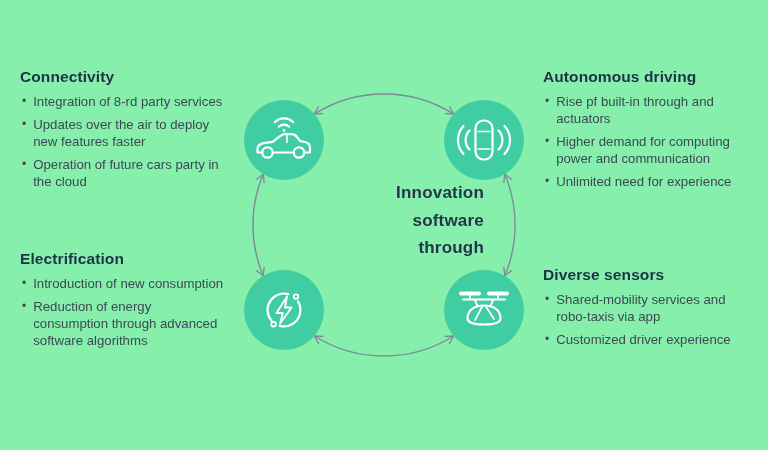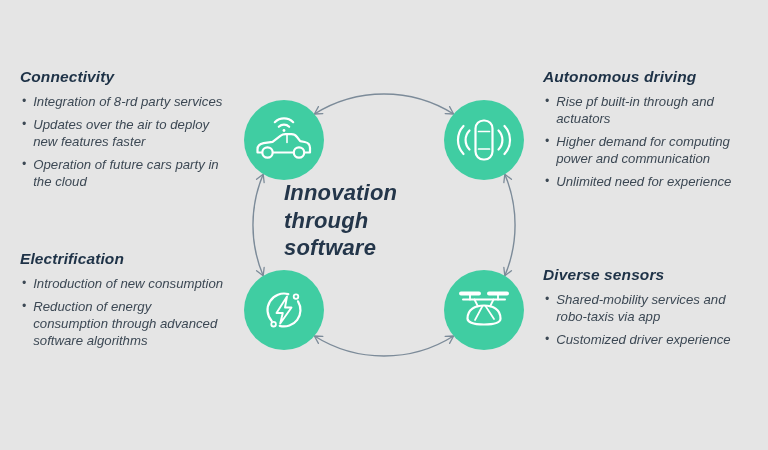--- a/index.html
+++ b/index.html
@@ -1,21 +1,21 @@
 <!DOCTYPE html>
 <html><head>
 <meta charset="utf-8">
 <style>
   html,body{margin:0;padding:0;background:#ffffff;}
   body{
     width:768px;height:450px;position:relative;overflow:hidden;
     font-family:"Liberation Sans","DejaVu Sans",sans-serif;
     -webkit-font-smoothing:antialiased;
   }
-  .canvas{position:absolute;inset:0;background:#e5e5e5;font-style:italic;}
+  .canvas{position:absolute;inset:0;background:#86efac;}
 
   
   .text-block{position:absolute;}
   .text-block h2{
     margin:0 0 7px 0;font-size:15.5px;font-weight:700;color:#1e3247;line-height:19px;
     letter-spacing:.1px;
   }
   .text-block ul{margin:0;padding:0;list-style:none;}
   .text-block li{
     display:flex;align-items:flex-start;gap:7px;
@@ -25,22 +25,22 @@
 
   .pos-connectivity{left:20px;top:67px;width:206px;}
   .pos-autonomous{left:543px;top:67px;width:198px;}
   .pos-electrification{left:20px;top:249px;width:208px;}
   .pos-mobility{left:543px;top:265px;width:202px;}
 
   
   .diagram{position:absolute;left:235px;top:85px;width:300px;height:280px;}
   .diagram svg{position:absolute;left:0;top:0;width:100%;height:100%;overflow:visible;}
   .center-title{
-    position:absolute;left:49px;top:94px;width:200px;text-align:left;
-    font-size:22px;font-weight:700;color:#24364a;line-height:27.5px;letter-spacing:.2px;
+    position:absolute;left:49px;top:94px;width:200px;text-align:right;
+    font-size:17px;font-weight:700;color:#24364a;line-height:27.5px;letter-spacing:.2px;
   }
 </style>
 </head>
 <body>
 
 <div class="canvas">
 
   <section class="text-block pos-connectivity">
     <h2>Connectivity</h2>
     <ul>
@@ -172,18 +172,18 @@
           <path d="M 23.5 48.5 C 23.5 39.5 31 35.5 40 35.5 C 49 35.5 56.5 39.5 56.5 48.5
                    C 56.5 52 51.5 54.5 40 54.5 C 28.5 54.5 23.5 52 23.5 48.5 Z"></path>
           <path d="M 38.5 36 L 31 50" stroke-width="1.7"></path>
           <path d="M 41.5 36 L 50 49" stroke-width="1.7"></path>
         </g>
       </g>
     </svg>
 
     <div class="center-title">
       <div>Innovation</div>
+      <div>software</div>
       <div>through</div>
-      <div>software</div>
     </div>
   </div>
 
 </div>
 
 </body></html>

